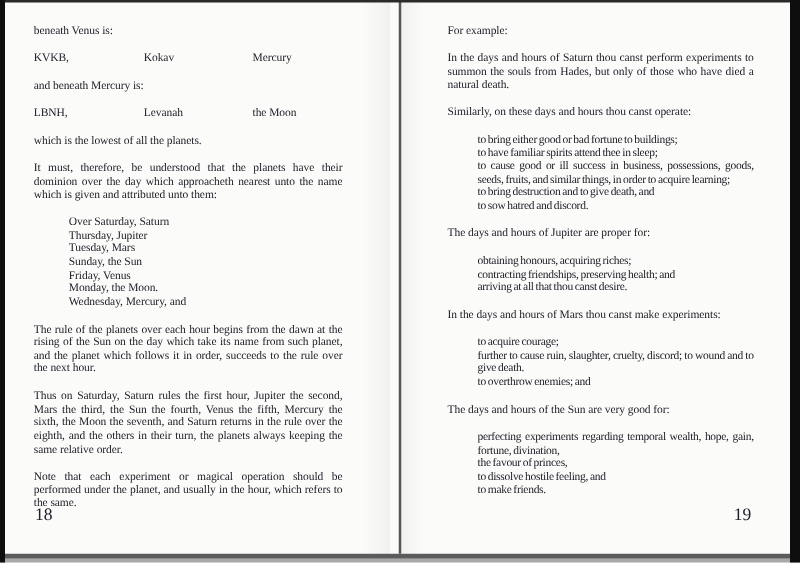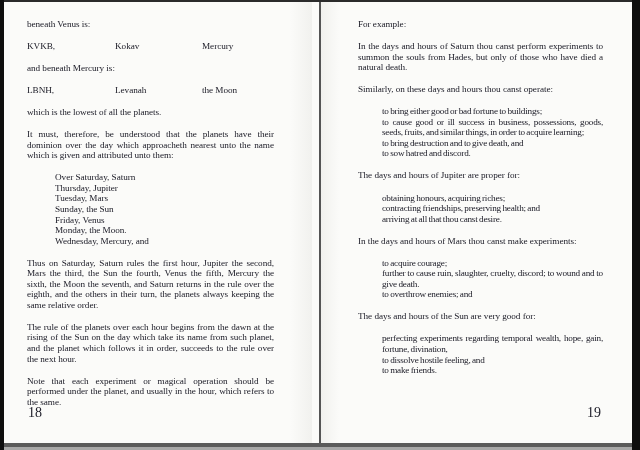--- a/index.html
+++ b/index.html
@@ -86,38 +86,39 @@
     <div class="rulers">
       <div class="li">Over Saturday, Saturn</div>
       <div class="li">Thursday, Jupiter</div>
       <div class="li">Tuesday, Mars</div>
       <div class="li">Sunday, the Sun</div>
       <div class="li">Friday, Venus</div>
       <div class="li">Monday, the Moon.</div>
       <div class="li">Wednesday, Mercury, and</div>
     </div>
 
+    <p class="para">The rule of the planets over each hour begins from the dawn at the rising of the Sun on the day which take its name from such planet, and the planet which follows it in order, succeeds to the rule over the next hour.</p>
+
     <p class="para">Thus on Saturday, Saturn rules the first hour, Jupiter the second, Mars the third, the Sun the fourth, Venus the fifth, Mercury the sixth, the Moon the seventh, and Saturn returns in the rule over the eighth, and the others in their turn, the planets always keeping the same relative order.</p>
-
-    <p class="para">The rule of the planets over each hour begins from the dawn at the rising of the Sun on the day which take its name from such planet, and the planet which follows it in order, succeeds to the rule over the next hour.</p>
 
     <p class="para">Note that each experiment or magical operation should be performed under the planet, and usually in the hour, which refers to the same.</p>
 
     <span class="pagenum pagenum-left">18</span>
   </div>
 
   <div class="page page-right">
     <p class="line">For example:</p>
 
     <p class="para">In the days and hours of Saturn thou canst perform experiments to summon the souls from Hades, but only of those who have died a natural death.</p>
 
     <p class="line">Similarly, on these days and hours thou canst operate:</p>
 
     <div class="ops">
       <div class="li">to bring either good or bad fortune to buildings;</div>
+      <div class="li">to have familiar spirits attend thee in sleep;</div>
       <div class="li">to cause good or ill success in business, possessions, goods, seeds, fruits, and similar things, in order to acquire learning;</div>
       <div class="li">to bring destruction and to give death, and</div>
       <div class="li">to sow hatred and discord.</div>
     </div>
 
     <p class="line">The days and hours of Jupiter are proper for:</p>
 
     <div class="ops">
       <div class="li">obtaining honours, acquiring riches;</div>
       <div class="li">contracting friendships, preserving health; and</div>
@@ -129,20 +130,21 @@
     <div class="ops">
       <div class="li">to acquire courage;</div>
       <div class="li">further to cause ruin, slaughter, cruelty, discord; to wound and to give death.</div>
       <div class="li">to overthrow enemies; and</div>
     </div>
 
     <p class="line">The days and hours of the Sun are very good for:</p>
 
     <div class="ops">
       <div class="li">perfecting experiments regarding temporal wealth, hope, gain, fortune, divination,</div>
+      <div class="li">the favour of princes,</div>
       <div class="li">to dissolve hostile feeling, and</div>
       <div class="li">to make friends.</div>
     </div>
 
     <span class="pagenum pagenum-right">19</span>
   </div>
 
   <div class="gutter"></div>
   <div class="edge-top"></div>
   <div class="bottom-dark"></div>

